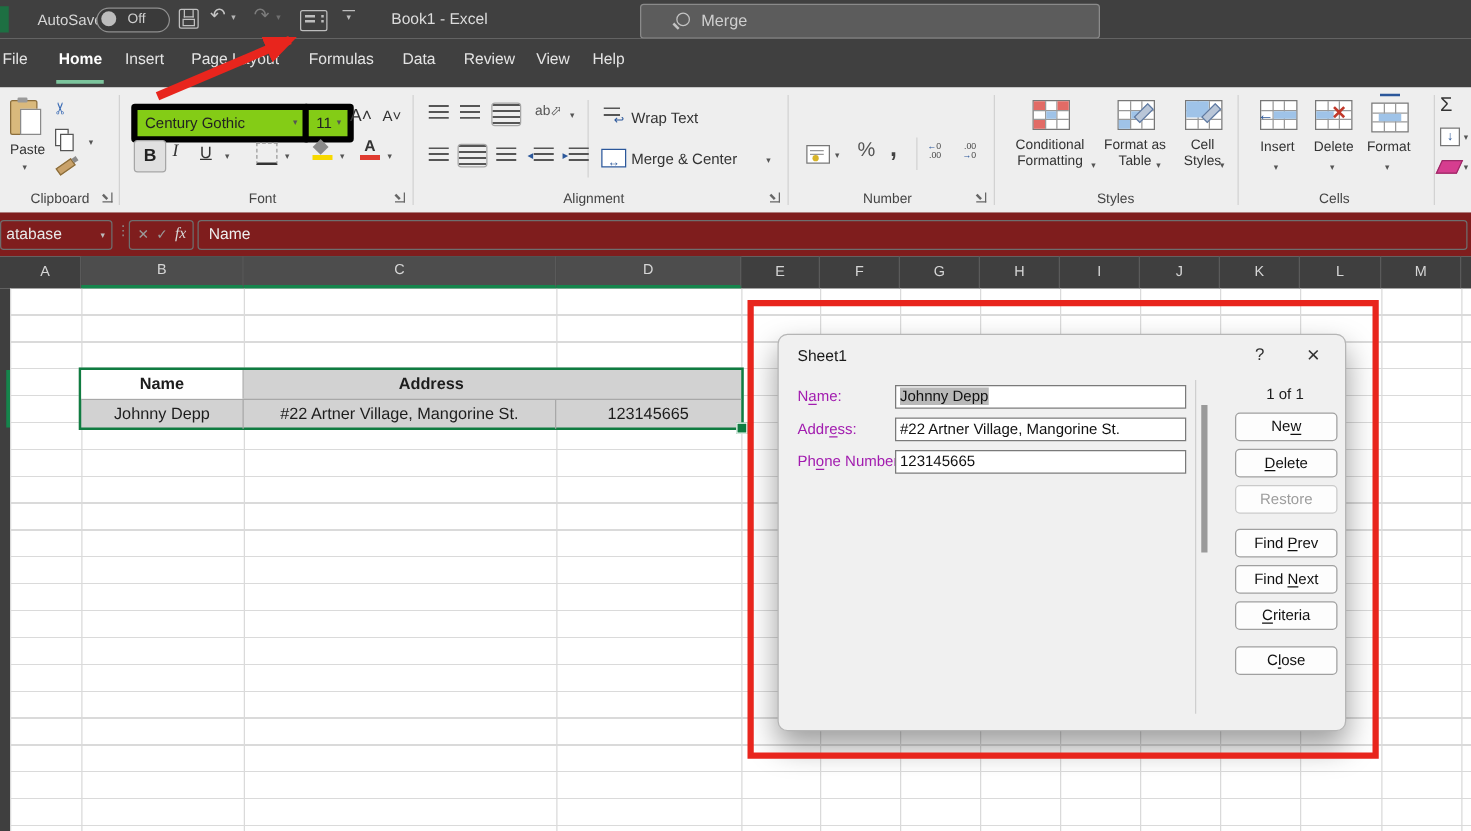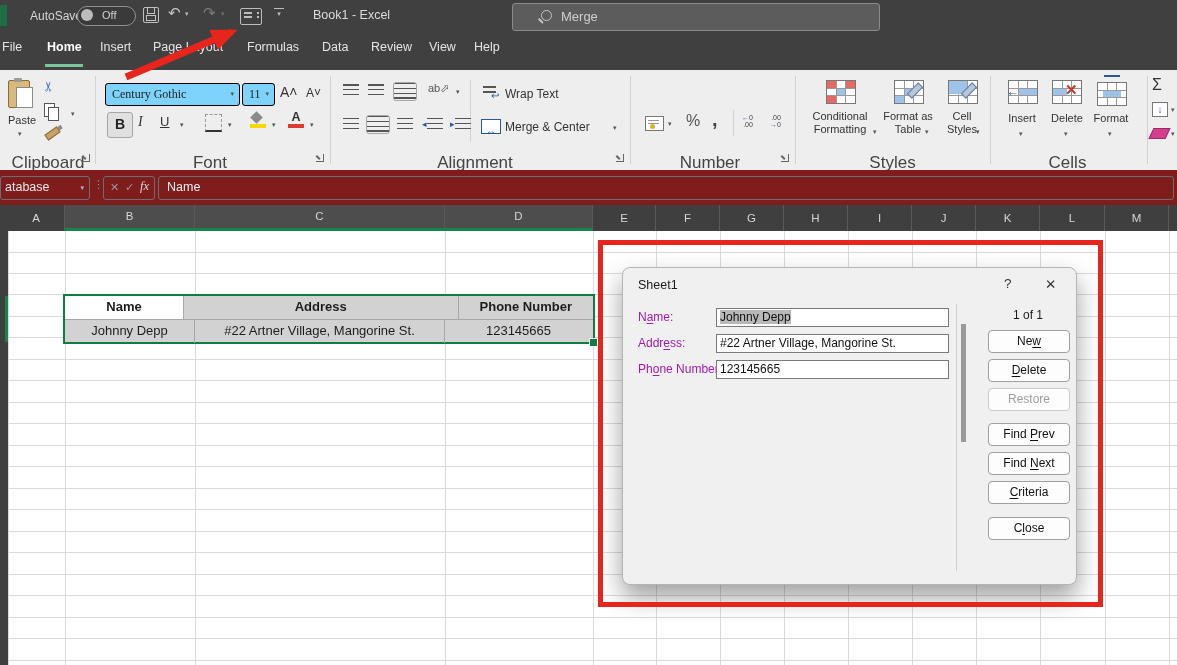--- a/index.html
+++ b/index.html
@@ -34,26 +34,26 @@
   #search-icon:after{content:"";position:absolute;left:-4px;top:9px;width:6px;height:1.5px;background:#c4c4c4;transform:rotate(45deg);}
   #search-label{left:48px;top:5px;font-size:13px;color:#cfcfcf;}
   
   #tabrow{left:0;top:31px;width:1177px;height:39px;background:#404040;}
   .rtab{position:absolute;top:9px;font-size:12.5px;color:#e4e4e4;}
   .rtab.active{font-weight:bold;color:#fff;}
   #home-underline{left:45px;top:33px;width:38px;height:3px;background:#7cc59d;}
   
   #ribbon{left:0;top:70px;width:1177px;height:100px;background:#eeeeee;border-bottom:1px solid #c9c9c9;}
   .gsep{position:absolute;top:6px;width:1px;height:88px;background:#d2d2d2;}
-  .glabel{position:absolute;top:83px;font-size:17px;color:#444;text-align:center;}
+  .glabel{position:absolute;top:83px;font-size:11px;color:#444;text-align:center;}
   .launcher{position:absolute;top:84px;width:7px;height:7px;border-right:1.5px solid #666;border-bottom:1.5px solid #666;}
   .launcher:after{content:"";position:absolute;left:1px;top:1px;width:5px;height:1.5px;background:#666;transform:rotate(45deg);transform-origin:left top;}
   .rlabel{position:absolute;font-size:11px;color:#333;}
   .chev{position:absolute;font-size:7px;color:#555;}
-  .combo{position:absolute;background:#7dd3fc;border:1px solid #000000;border-radius:3px;font-size:12px;color:#222;font-family:Liberation Serif, serif;}
+  .combo{position:absolute;background:#84cc16;border:5px solid #000000;border-radius:3px;font-size:12px;color:#222;}
   .combo .cv{position:absolute;left:6px;top:3px;white-space:nowrap;}
   .combo .ca{position:absolute;right:5px;top:6px;font-size:7px;color:#555;}
   .boxed{border:1px solid #a6a6a6;background:#e0e0e0;border-radius:3px;}
   .bars{width:16px;height:11px;background:repeating-linear-gradient(#555 0 1.5px,transparent 1.5px 4.8px);}
   
   #paste-icon{left:8px;top:8px;width:26px;height:30px;}
   #paste-icon .clip{position:absolute;left:0;top:2px;width:20px;height:26px;background:#d9b97c;border:1px solid #8a6d3b;border-radius:2px;}
   #paste-icon .tab{position:absolute;left:6px;top:0;width:8px;height:4px;background:#9a9a9a;border-radius:1px;}
   #paste-icon .page{position:absolute;left:8px;top:9px;width:15px;height:19px;background:#fff;border:1px solid #8a8a8a;}
   #paste-label{left:8px;top:44px;width:26px;text-align:center;}
@@ -390,21 +390,20 @@
     <div class="vline" style="left: 968px;"></div>
     <div class="vline" style="left: 1032px;"></div>
     <div class="vline" style="left: 1097px;"></div>
     <div class="vline" style="left: 1161px;"></div>
   </div>
 
 <div class="abs" id="sheet-table">
   <div class="t-row hdr" id="table-header-row">
       <div class="t-cell active" style="width: 130px;">Name</div>
       <div class="t-cell" style="width: 300px;">Address</div>
-      <div class="t-cell" style="width: 147px;">Phone Number</div>
     </div>
   <div class="t-row data" id="table-data-row">
       <div class="t-cell" style="width: 130px;">Johnny Depp</div>
       <div class="t-cell" style="width: 250px;">#22 Artner Village, Mangorine St.</div>
       <div class="t-cell" style="width: 147px;">123145665</div>
     </div>
   <div id="fill-handle"></div>
 </div>
 
 <div class="abs" id="dialog">

